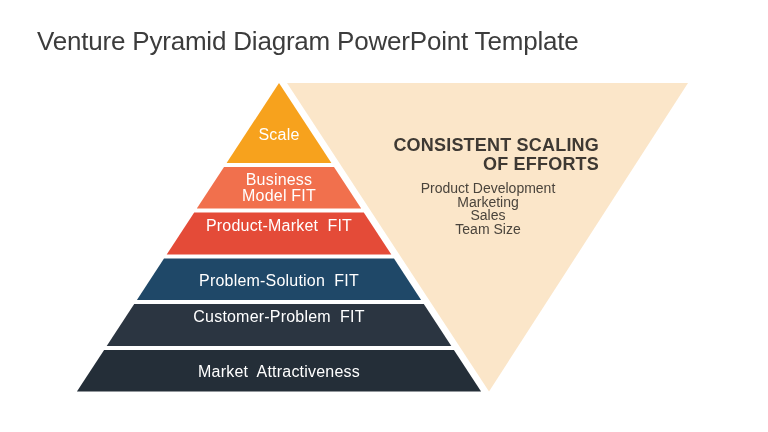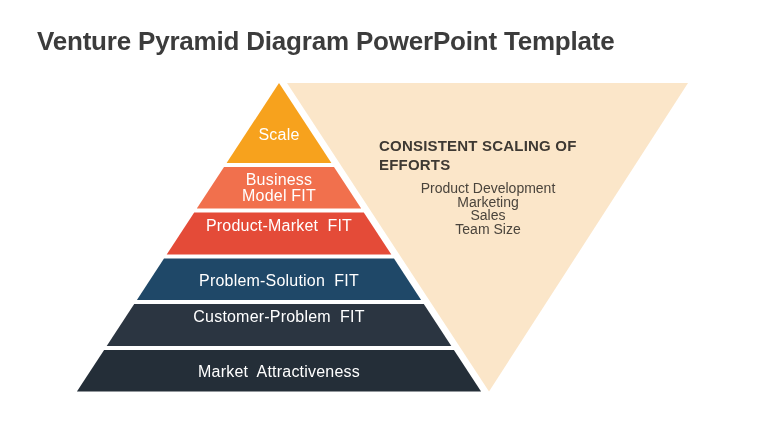--- a/index.html
+++ b/index.html
@@ -8,41 +8,41 @@
     --label-color:#FFFFFF;
     --heading-color:#3E3933;
     --callout-text-color:#4A443C;
   }
   *{margin:0;padding:0;box-sizing:border-box;}
   html,body{width:768px;height:432px;overflow:hidden;background:var(--page-bg);}
   body{font-family:"Liberation Sans","DejaVu Sans",sans-serif;}
   .stage{position:relative;width:768px;height:432px;background:var(--page-bg);}
   .slide-title{
     position:absolute;left:37px;top:26px;
-    font-size:26px;font-weight:700;letter-spacing:-0.2px;
+    font-size:26px;font-weight:400;letter-spacing:-0.2px;
     color:var(--title-color);white-space:nowrap;
   }
   .diagram-svg{position:absolute;left:0;top:0;width:768px;height:432px;}
   .layer-label{
     position:absolute;
     color:var(--label-color);
     font-weight:normal;font-size:16px;line-height:16px;
     text-align:center;white-space:pre-wrap;letter-spacing:0.2px;
   }
   .lbl-scale{left:219px;top:127px;width:120px;}
   .lbl-business{left:234px;top:172px;width:90px;}
   .lbl-product{left:179px;top:218px;width:200px;}
   .lbl-problem{left:169px;top:273px;width:220px;}
   .lbl-customer{left:169px;top:309px;width:220px;}
   .lbl-market{left:169px;top:364px;width:220px;}
   .callout-heading{
     position:absolute;left:379px;top:136px;width:220px;
     color:var(--heading-color);
-    font-weight:bold;font-size:15px;line-height:19px;
-    text-align:left;letter-spacing:0.2px;
+    font-weight:bold;font-size:18px;line-height:19px;
+    text-align:right;letter-spacing:0.2px;
   }
   .callout-list{
     position:absolute;left:388px;top:182px;width:200px;
     color:var(--callout-text-color);
     font-size:14px;line-height:13.5px;text-align:center;
   }
   .callout-list div{white-space:nowrap;}
 </style>
 </head>
 <body>

